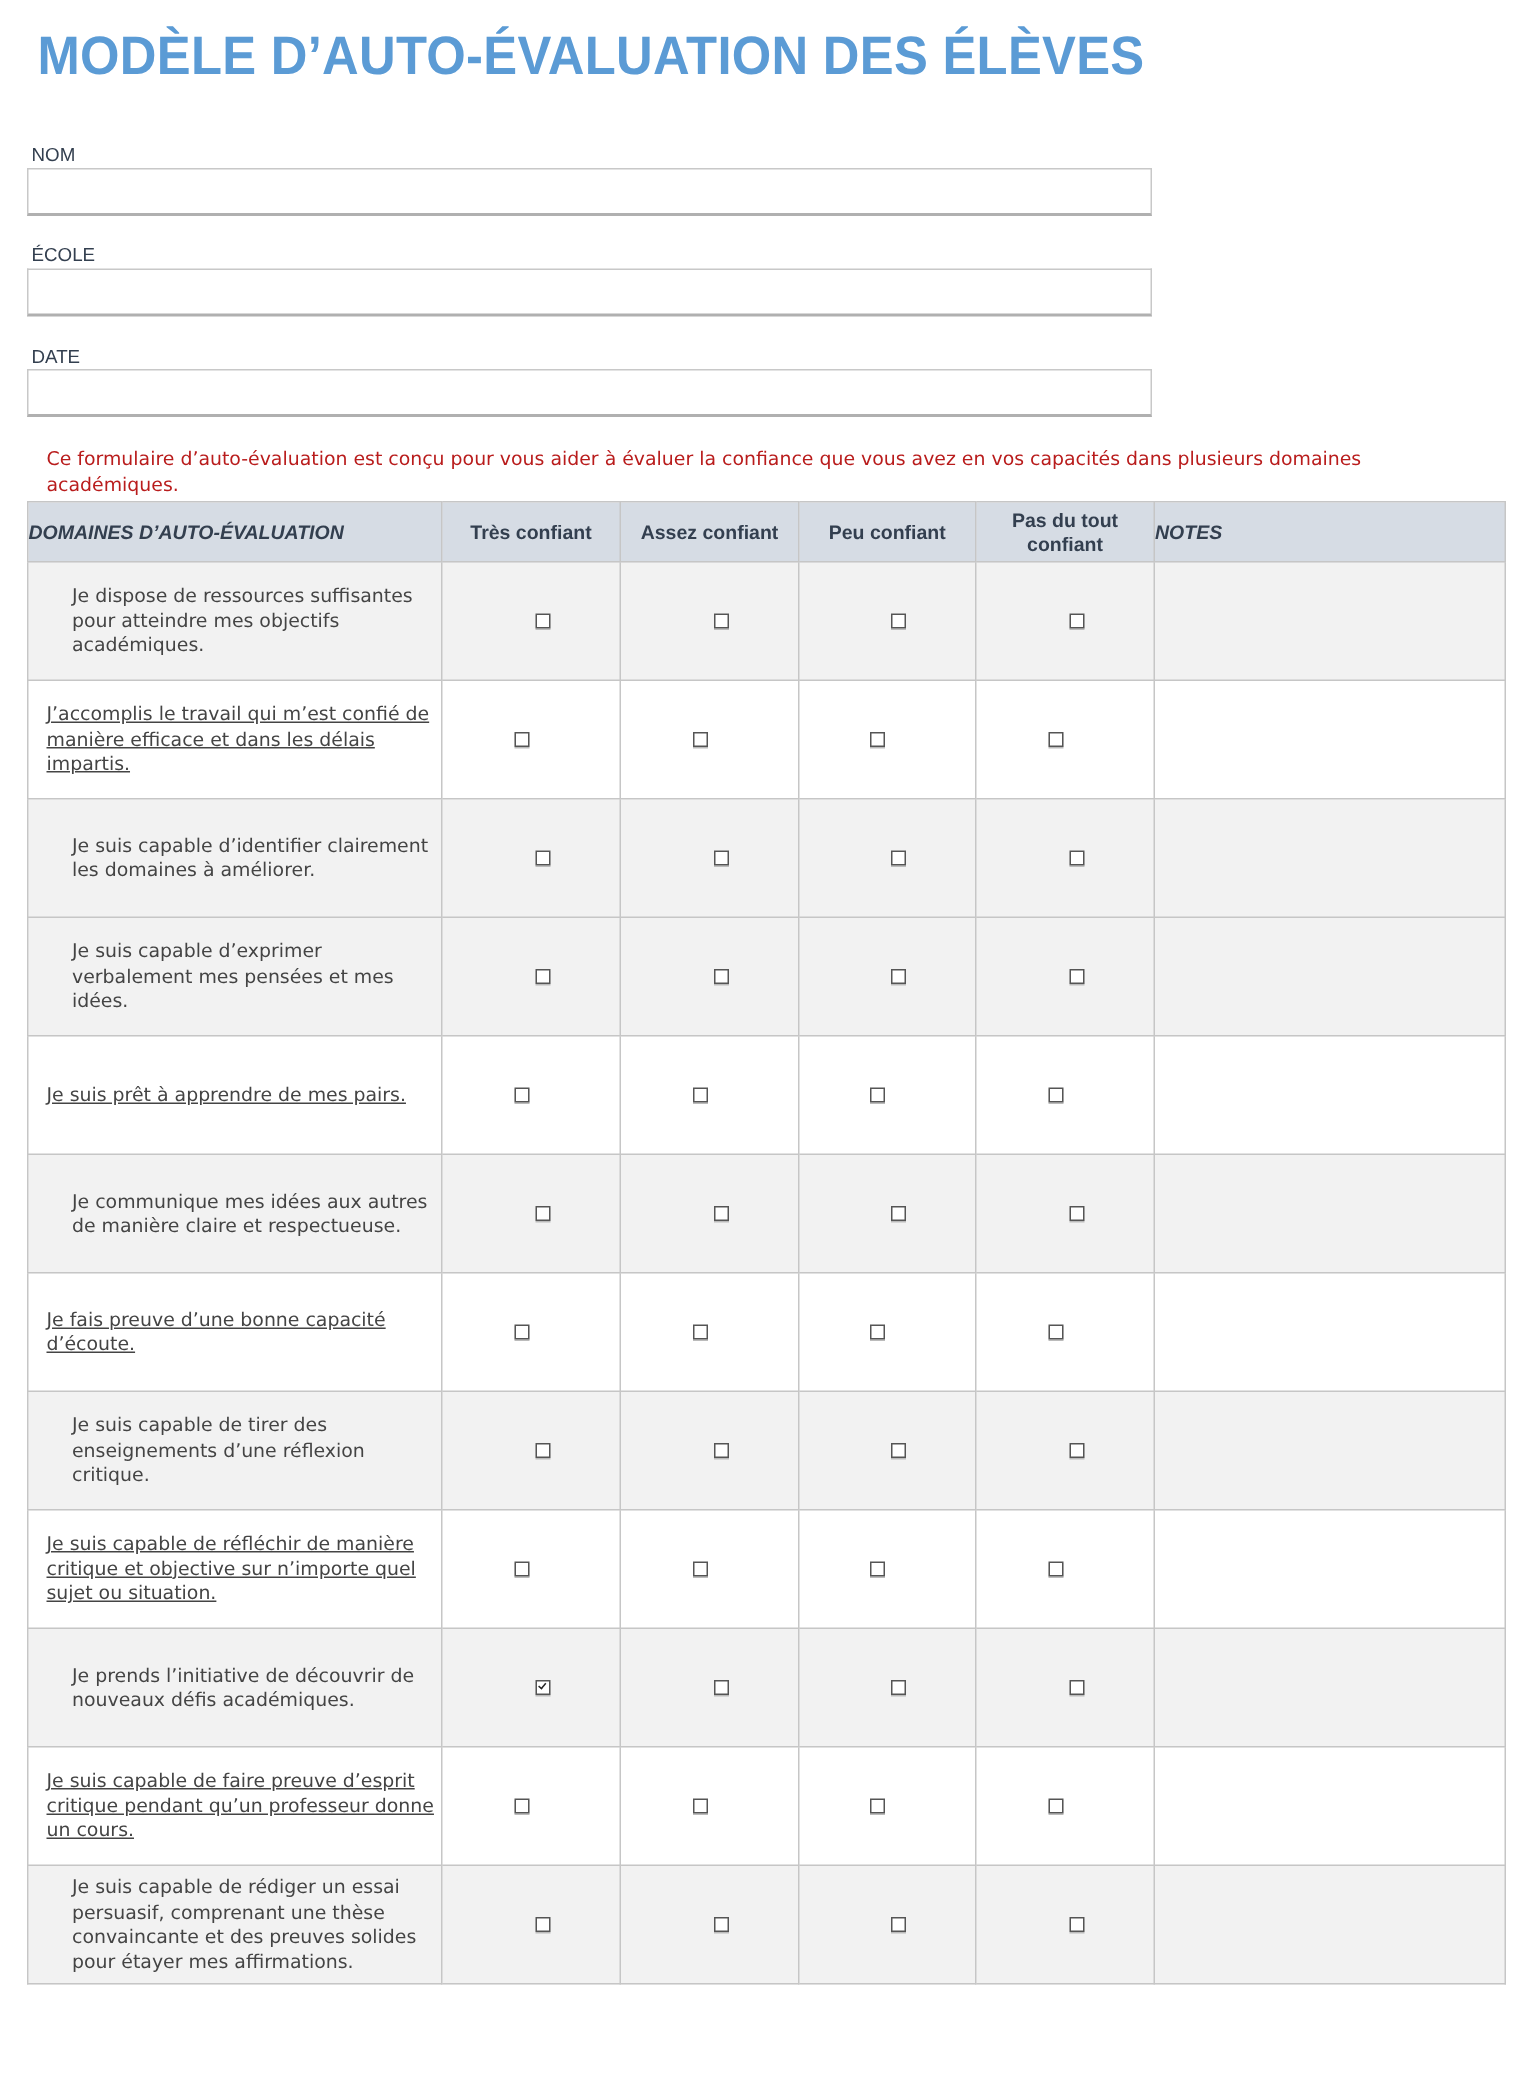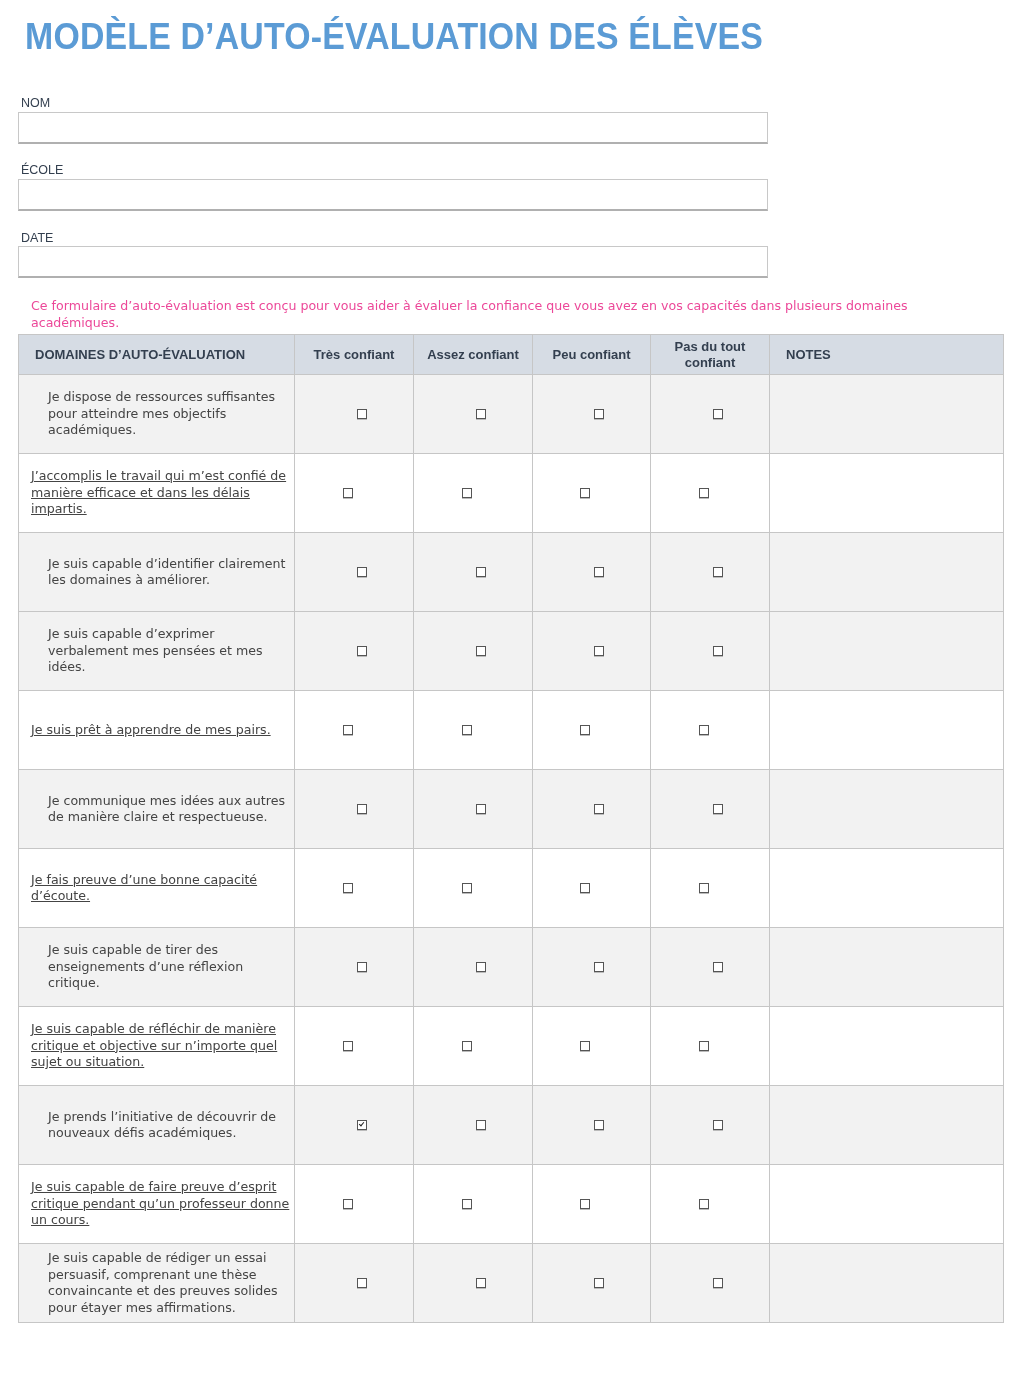--- a/index.html
+++ b/index.html
@@ -1,24 +1,24 @@
 <!DOCTYPE html>
 <html><head>
 <meta charset="utf-8">
 <style>
   html, body { margin: 0; padding: 0; background: #ffffff; }
   body { width: 1022px; height: 1387px; position: relative; font-family: "DejaVu Sans", sans-serif; color: #333333; overflow: hidden; }
   .title { position: absolute; left: 25px; top: 16px; font-family: "Liberation Sans", sans-serif; font-weight: bold; font-size: 36px; color: #5b9bd5; letter-spacing: 0.2px; white-space: nowrap; transform: scaleX(0.94); transform-origin: left; }
   .field-label { position: absolute; left: 21px; font-family: "Liberation Sans", sans-serif; font-weight: normal; font-size: 12.5px; color: #333f4f; }
   .field-input { position: absolute; left: 18px; width: 750px; height: 32px; border: 1px solid #c8c8c8; border-bottom: 2px solid #b0b0b0; box-sizing: border-box; background: #fff; padding: 0 8px; font-size: 13px; outline: none; }
-  .intro { position: absolute; left: 31px; top: 297px; width: 960px; font-size: 12.6px; line-height: 17px; color: #ec4899; }
+  .intro { position: absolute; left: 31px; top: 297px; width: 960px; font-size: 12.6px; line-height: 17px; color: #b91c1c; }
   table.grid { position: absolute; left: 18px; top: 334px; width: 985px; border-collapse: collapse; table-layout: fixed; }
   table.grid th, table.grid td { border: 1px solid #c6c6c6; }
   table.grid th { background: #d6dce4; height: 39px; font-family: "Liberation Sans", sans-serif; font-weight: bold; font-size: 13px; color: #333f4f; text-align: center; line-height: 16px; padding: 0 4px; }
-  table.grid th.left { text-align: left; padding-left: 16px; }
+  table.grid th.left { text-align: left; padding-left: 0; font-style: italic; }
   table.grid td { height: 76px; font-size: 12.6px; line-height: 16.5px; color: #444; vertical-align: middle; }
   table.grid td.domain { padding: 0 4px 0 12px; }
   table.grid td.cb { text-align: center; padding-right: 14px; }
   table.grid tr.odd td { background: #f2f2f2; padding-left: 29px; }
   table.grid tr.even td { background: #ffffff; text-decoration: underline; }
   table.grid tr.last td { height: 76px; }
   .box { display: inline-block; width: 8px; height: 8px; border: 1px solid #555; background: #fff; position: relative; vertical-align: middle; box-shadow: 0 1px 0 #bbb; }
   .box.checked::after { content: ""; position: absolute; left: 2px; top: 0px; width: 2px; height: 4px; border: solid #222; border-width: 0 1.5px 1.5px 0; transform: rotate(40deg); }
 </style>
 </head>

